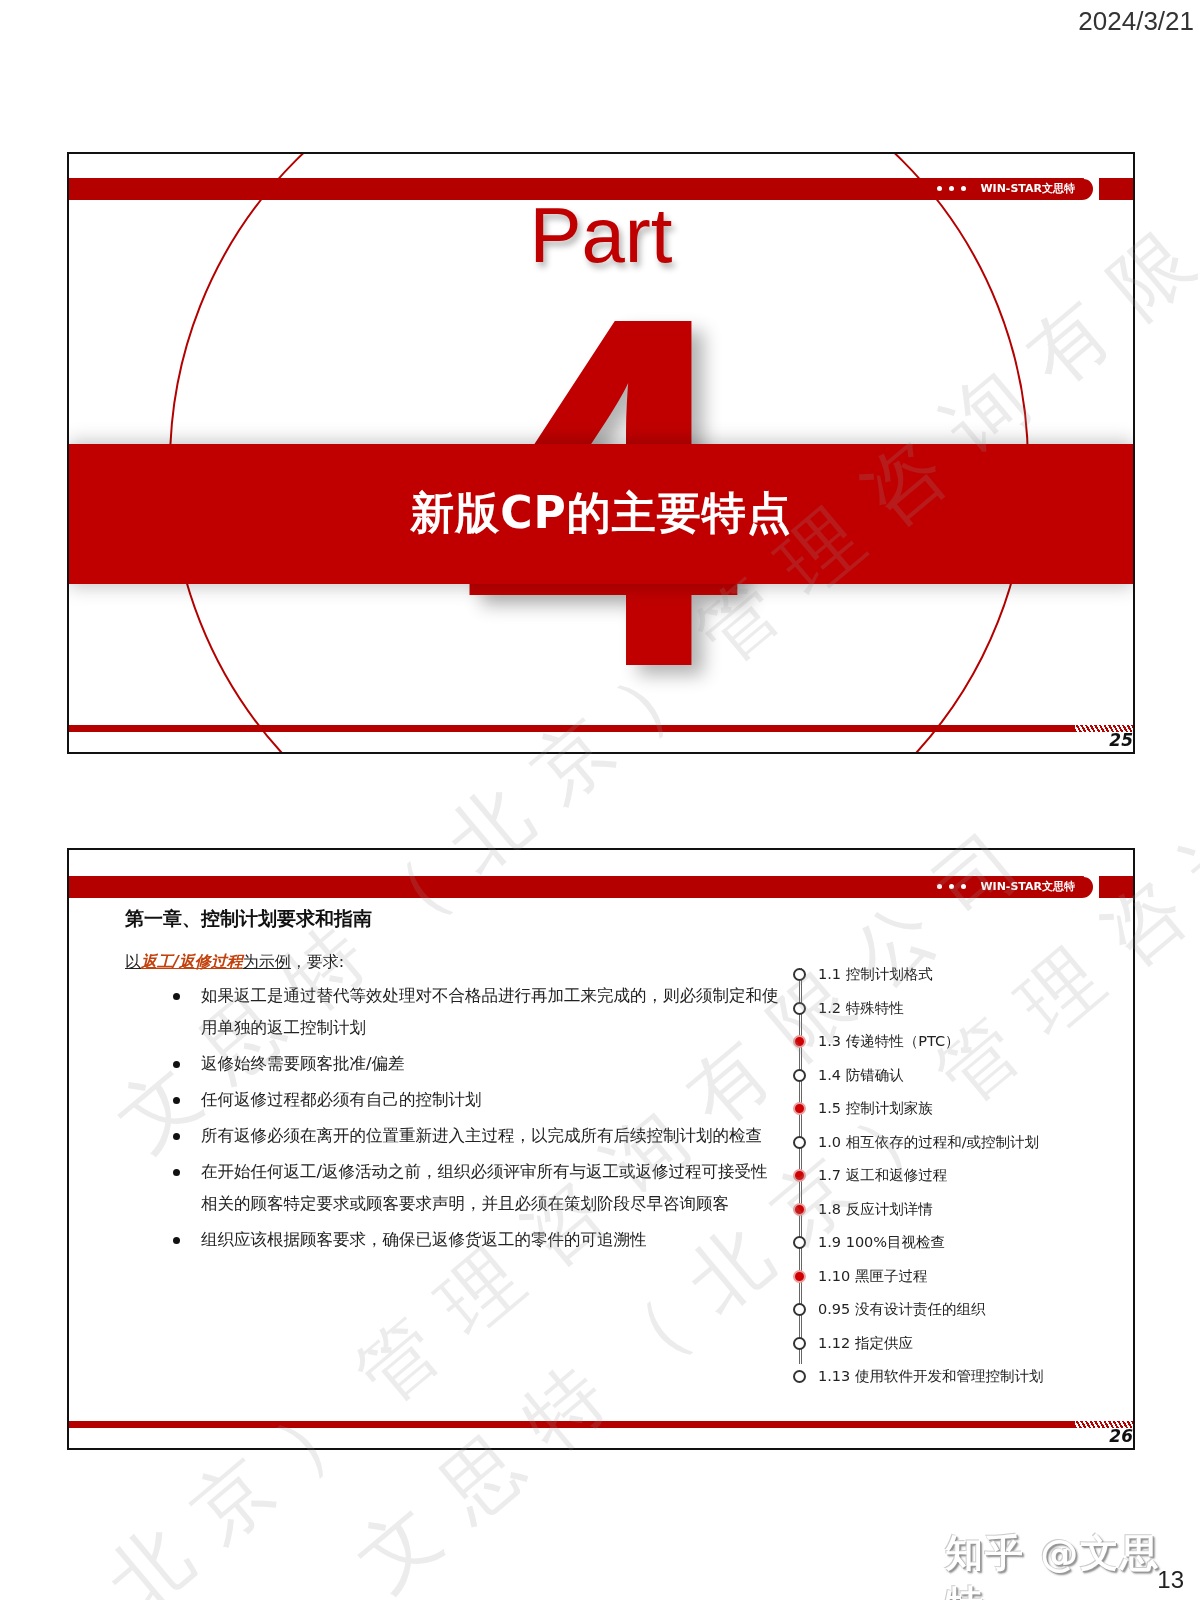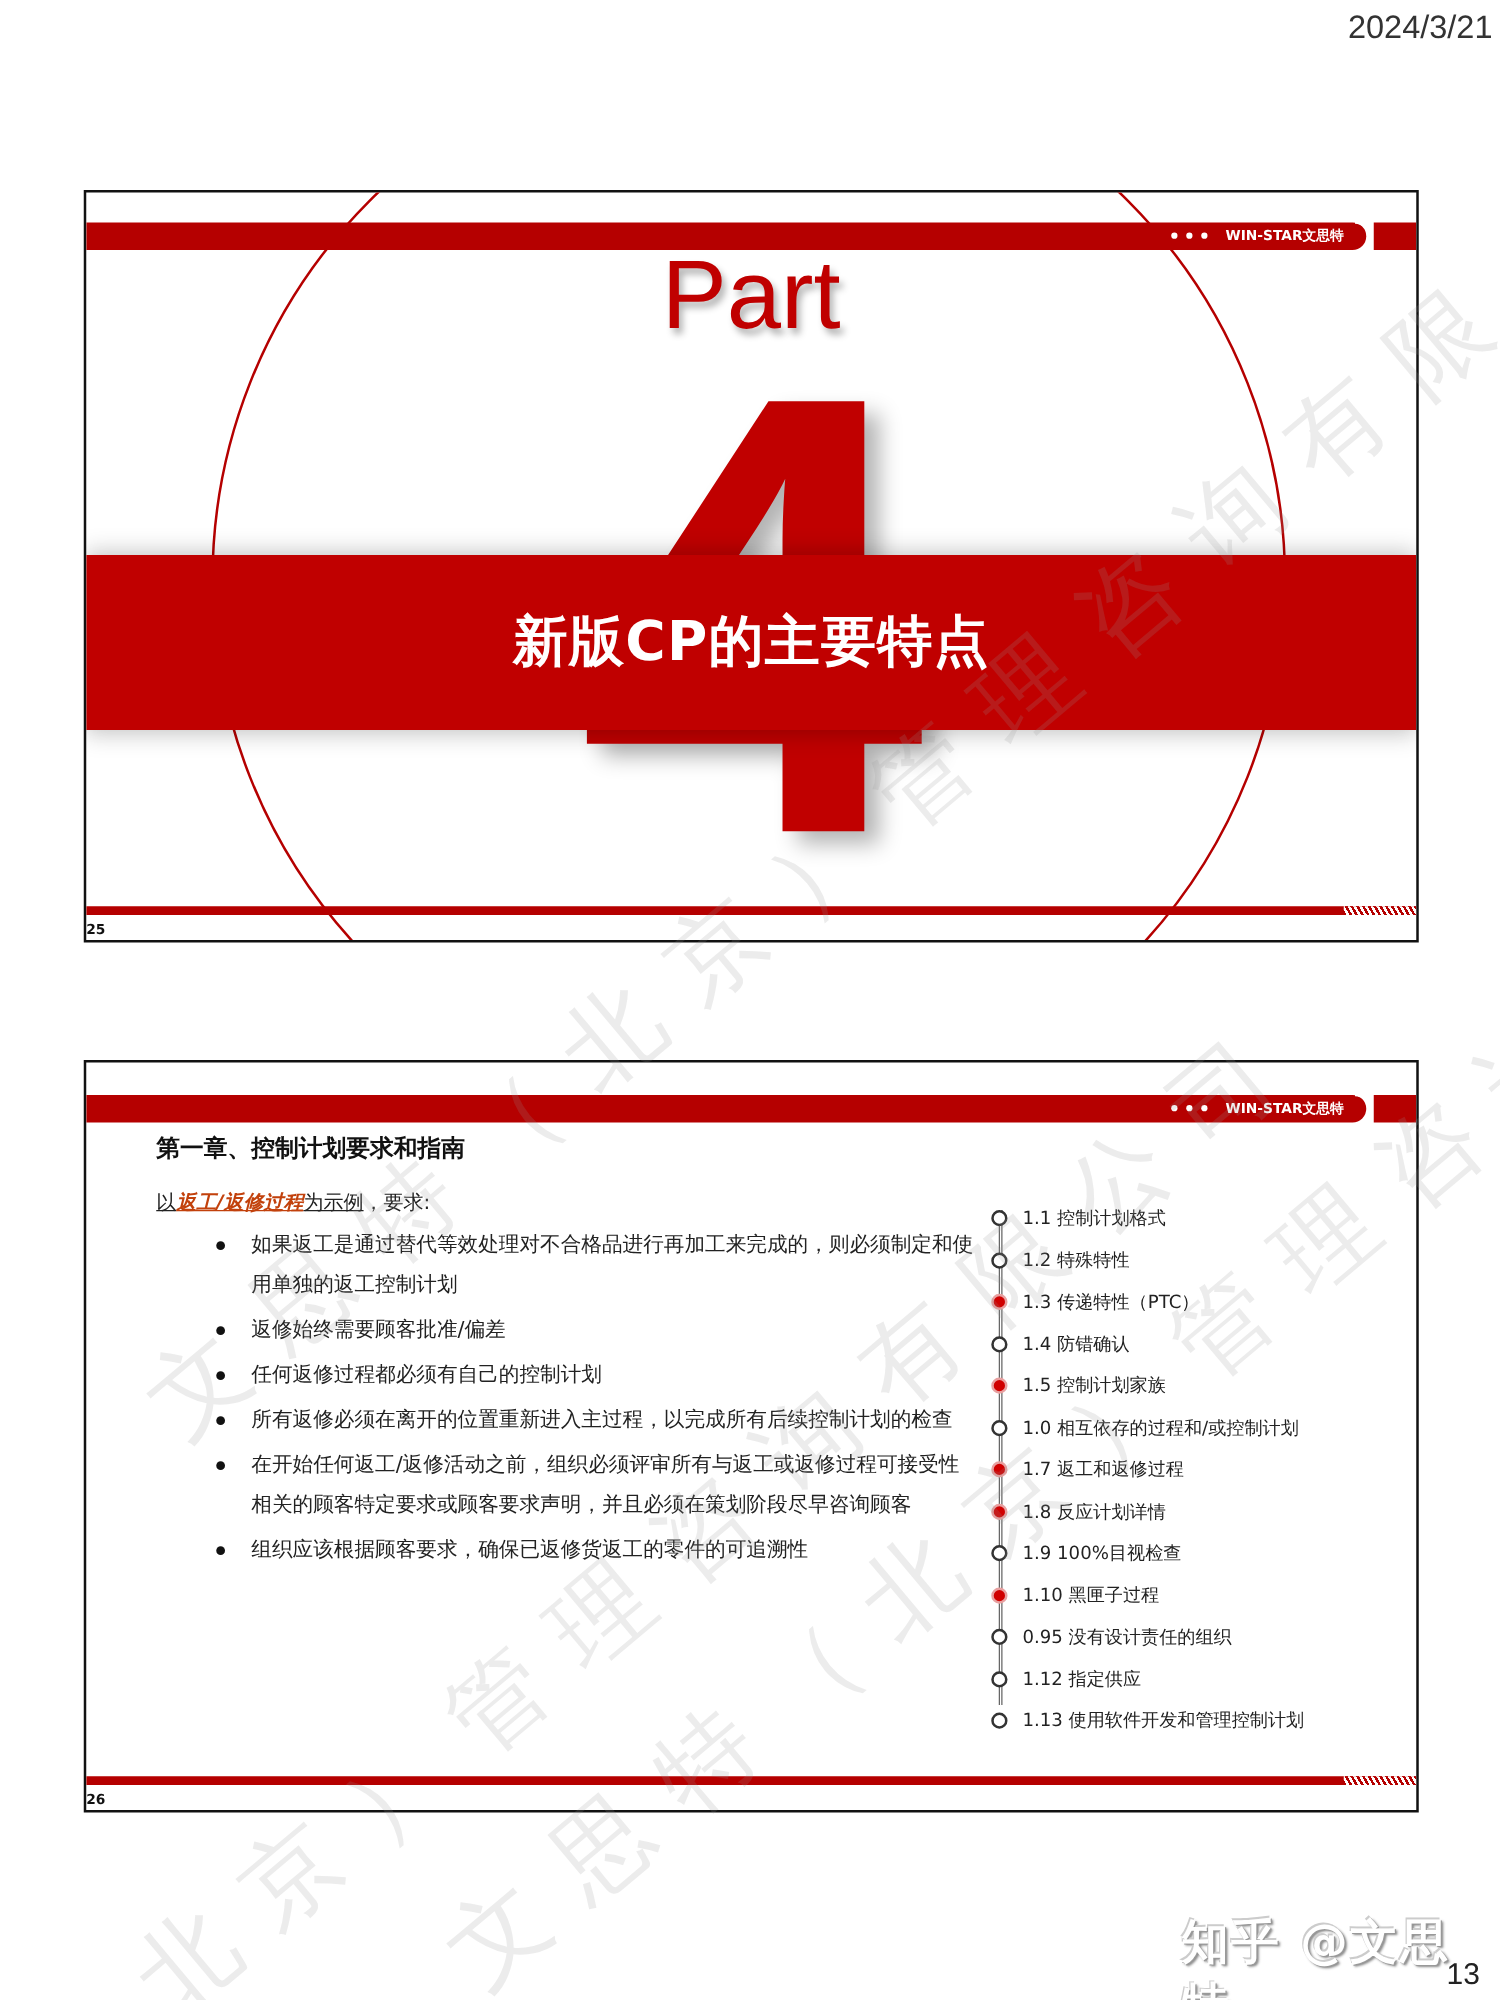--- a/index.html
+++ b/index.html
@@ -16,21 +16,21 @@
 
   .topbar{position:absolute;left:0;right:40px;top:24px;height:22px;background:#b50000;border-radius:0 14px 14px 0;}
   .topbar-tail{position:absolute;right:0;top:24px;width:34px;height:22px;background:#b50000;}
   .topbar-cap{position:absolute;right:36px;top:22px;width:10px;height:26px;border:3px solid #fff;border-left:none;border-radius:0 16px 16px 0;}
   .brand{position:absolute;right:58px;top:27px;color:#fff;font-size:11px;font-weight:bold;display:flex;align-items:center;gap:6px;}
   .dots{display:flex;gap:7px;margin-right:8px;}
   .dots span{width:5px;height:5px;border-radius:50%;background:#fff;display:block;}
 
   .bottombar{position:absolute;left:0;right:0;bottom:20px;height:7px;background:#b50000;}
   .bottom-hatch{position:absolute;right:0;bottom:20px;width:58px;height:7px;background:repeating-linear-gradient(60deg,#b50000 0 2px,#fff 2px 4px);}
-  .snum{position:absolute;left:0;right:0;bottom:2px;text-align:left;font-size:11px;font-weight:bold;color:#111;}
+  .snum{position:absolute;left:0;right:0;bottom:2px;text-align:right;font-size:17px;font-weight:bold;color:#111;font-style:italic;}
 
   
   .circle{position:absolute;left:100px;top:-120px;width:860px;height:860px;border:2px solid #b50000;border-radius:50%;box-sizing:border-box;}
   .part{position:absolute;left:0;right:0;top:36px;text-align:center;font-size:78px;font-weight:normal;color:#c00000;font-family:"Liberation Sans","DejaVu Sans",sans-serif;
     text-shadow:3px 5px 6px rgba(0,0,0,0.3);}
   .four{position:absolute;left:0;right:0;top:88px;text-align:center;font-size:500px;font-weight:bold;color:#c00000;line-height:1;font-family:"Liberation Sans","DejaVu Sans",sans-serif;
     text-shadow:12px 10px 18px rgba(0,0,0,0.3);}
   .band{position:absolute;left:0;right:0;top:290px;height:140px;background:#c00000;box-shadow:0 -6px 16px rgba(0,0,0,0.15),0 6px 16px rgba(0,0,0,0.15);}
   .band-title{position:absolute;left:0;right:0;top:330px;text-align:center;color:#fff;font-size:44px;font-weight:bold;letter-spacing:1px;}
 

